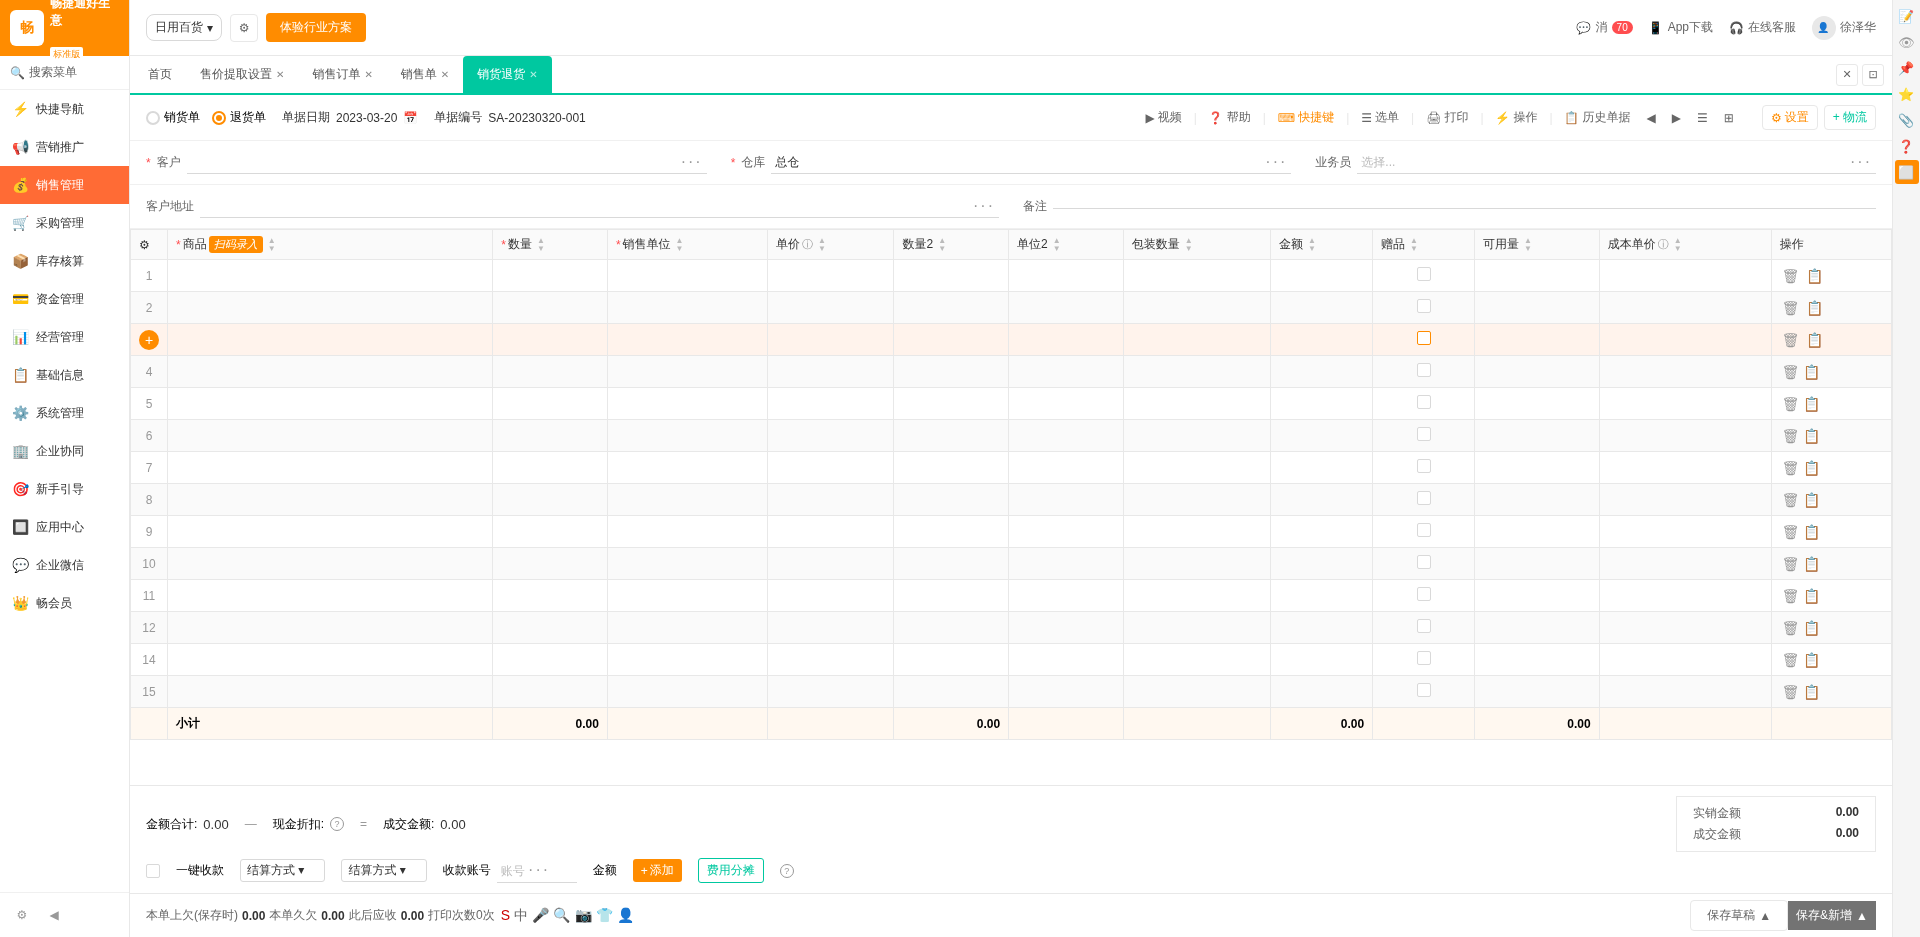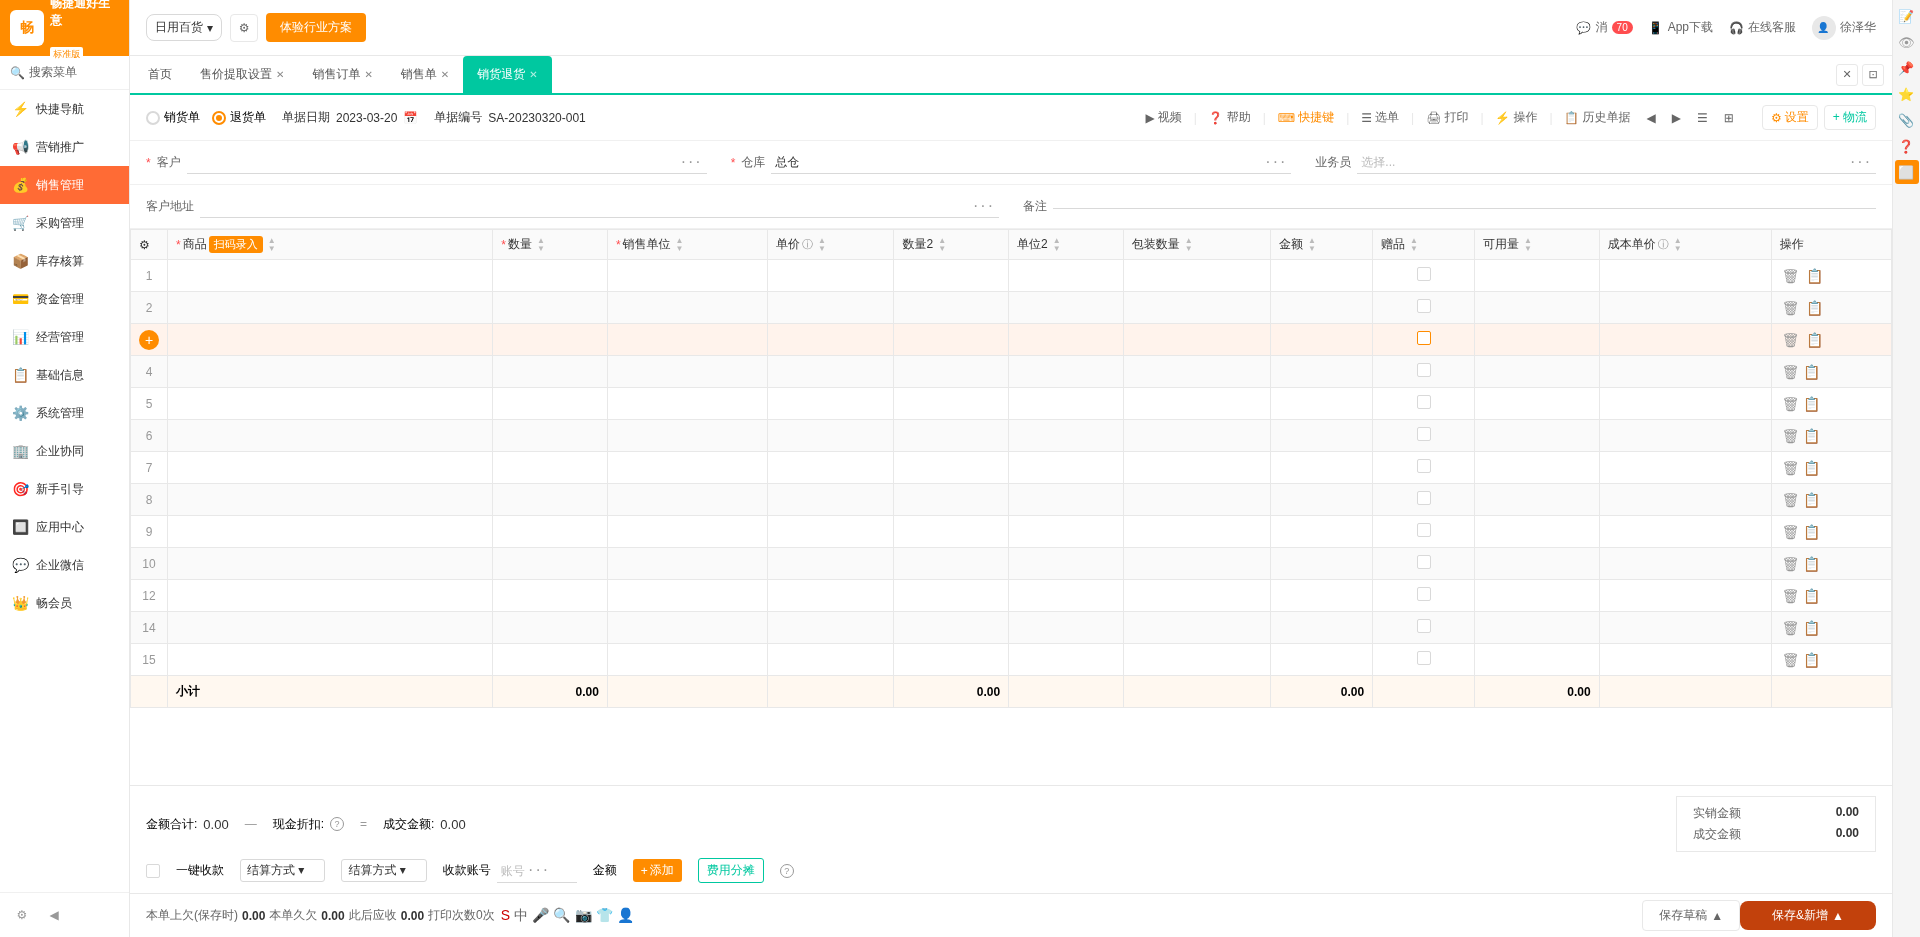--- a/index.html
+++ b/index.html
@@ -71,21 +71,21 @@
 
     
     .table-container { flex: 1; overflow: auto; }
     .data-table { width: 100%; border-collapse: collapse; }
     .data-table th { background: #fafafa; border: 1px solid #e8e8e8; padding: 6px 8px; text-align: left; font-weight: normal; color: #333; white-space: nowrap; position: sticky; top: 0; z-index: 2; }
     .data-table td { border: 1px solid #e8e8e8; padding: 4px 8px; height: 32px; }
     .data-table tr:nth-child(even) td { background: #fafafa; }
     .data-table tr.active-row td { background: #fff3ec; }
     .data-table .row-num { text-align: center; color: #999; width: 30px; }
     .th-gear { width: 30px; text-align: center; cursor: pointer; color: #666; }
-    .scan-badge { background: #ff8c00; color: #fff; border-radius: 3px; padding: 1px 5px; font-size: 11px; cursor: pointer; }
+    .scan-badge { background: #ff8c00; color: #fff; border-radius: 3px; padding: 1px 5px; font-size: 11px; cursor: pointer; font-style: italic; }
     .checkbox-cell { text-align: center; }
     .cb { width: 14px; height: 14px; border: 1px solid #d9d9d9; background: #fff; display: inline-block; border-radius: 2px; cursor: pointer; }
     .sort-icons { display: inline-flex; flex-direction: column; margin-left: 3px; cursor: pointer; }
     .sort-up, .sort-down { font-size: 8px; line-height: 1; color: #bbb; }
     .col-with-sort { display: flex; align-items: center; gap: 2px; }
     .add-row-btn { background: #ff8c00; color: #fff; border-radius: 50%; width: 20px; height: 20px; display: flex; align-items: center; justify-content: center; cursor: pointer; font-size: 14px; margin: 0 auto; }
     .icon-btn { background: none; border: none; cursor: pointer; color: #999; font-size: 14px; padding: 2px; }
 
     
     .summary-row td { background: #fff8f0 !important; font-weight: bold; }
@@ -98,21 +98,21 @@
     .footer-dash { color: #999; }
     .footer-eq { color: #999; }
     .footer-row2 { display: flex; align-items: center; gap: 16px; }
     .footer-checkbox { width: 14px; height: 14px; border: 1px solid #d9d9d9; display: inline-block; border-radius: 2px; }
     .footer-select { border: 1px solid #d9d9d9; border-radius: 3px; padding: 2px 20px 2px 6px; color: #333; cursor: pointer; position: relative; }
     .footer-add-btn { background: #ff8c00; color: #fff; border: none; border-radius: 3px; padding: 3px 8px; cursor: pointer; display: flex; align-items: center; gap: 2px; }
     .footer-split-btn { border: 1px solid #00c8a0; color: #00c8a0; border-radius: 3px; padding: 3px 8px; cursor: pointer; background: #fff; }
     .bottom-stat { display: flex; align-items: center; gap: 4px; color: #666; }
     .bottom-stat-val { color: #333; font-weight: bold; }
     .save-draft-btn { background: #fff; border: 1px solid #e8e8e8; border-radius: 4px; padding: 6px 16px; cursor: pointer; color: #666; display: flex; align-items: center; gap: 4px; font-size: 12px; }
-    .save-new-btn { background: #c2410c; color: #fff; border: none; border-radius: 8px; padding: 6px 32px; cursor: pointer; display: flex; align-items: center; gap: 4px; font-size: 12px; }
+    .save-new-btn { background: #737373; color: #fff; border: none; border-radius: 0; padding: 6px 8px; cursor: pointer; display: flex; align-items: center; gap: 4px; font-size: 12px; }
 
     
     .right-panel { width: 28px; background: #f5f5f5; border-left: 1px solid #e8e8e8; display: flex; flex-direction: column; align-items: center; padding: 4px 0; gap: 2px; flex-shrink: 0; }
     .rp-icon { width: 24px; height: 24px; display: flex; align-items: center; justify-content: center; color: #999; cursor: pointer; font-size: 13px; }
     .rp-icon.active { background: #ff8c00; color: #fff; border-radius: 3px; }
     .summary-line { display: flex; justify-content: space-between; gap: 24px; padding: 2px 0; }
     .summary-label { color: #666; }
     .summary-value { color: #333; font-weight: bold; }
 
     .info-icon { color: #999; cursor: pointer; font-size: 11px; }
@@ -652,20 +652,35 @@
               <td></td>
               <td></td>
               <td></td>
               <td></td>
               <td class="checkbox-cell"><div class="cb"></div></td>
               <td></td>
               <td></td>
               <td><button class="icon-btn">🗑</button><button class="icon-btn">📋</button></td>
             </tr>
           <tr>
+              <td class="row-num">11</td>
+              <td></td>
+              <td></td>
+              <td></td>
+              <td></td>
+              <td></td>
+              <td></td>
+              <td></td>
+              <td></td>
+              <td class="checkbox-cell"><div class="cb"></div></td>
+              <td></td>
+              <td></td>
+              <td><button class="icon-btn">🗑</button><button class="icon-btn">📋</button></td>
+            </tr>
+          <tr>
               <td class="row-num">12</td>
               <td></td>
               <td></td>
               <td></td>
               <td></td>
               <td></td>
               <td></td>
               <td></td>
               <td></td>
               <td class="checkbox-cell"><div class="cb"></div></td>

